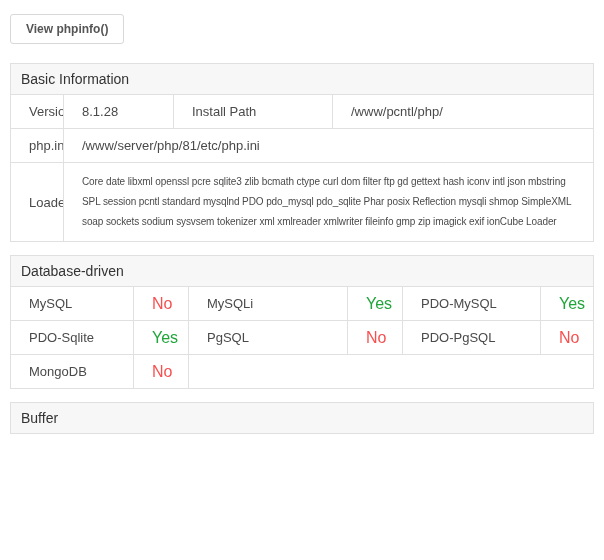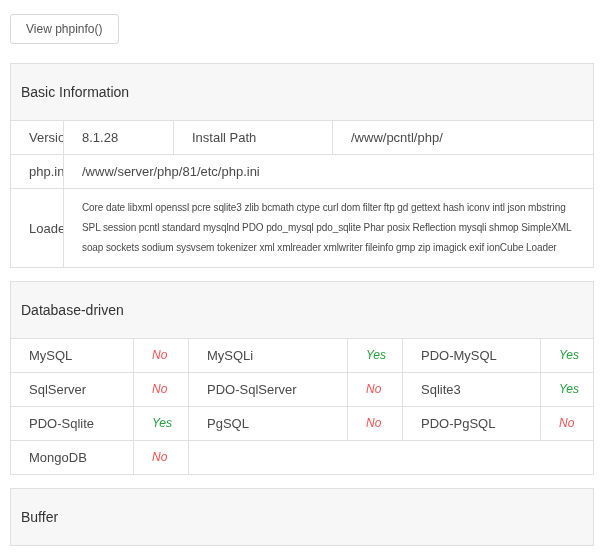--- a/index.html
+++ b/index.html
@@ -21,28 +21,29 @@
     display: inline-block;
     background: #fff;
     border: 1px solid #d8d8d8;
     border-radius: 3px;
     padding: 7px 15px;
     font-size: 12px;
     color: #555;
     line-height: 14px;
     cursor: pointer;
     margin-bottom: 19px;
+    font-weight: bold;
   }
   .panel {
     margin-bottom: 13px;
   }
   .panel-header {
     background: #f7f7f7;
     border: 1px solid #e0e0e0;
-    padding: 20px 10px;
+    padding: 7px 10px;
     font-size: 14px;
     line-height: 16px;
     color: #333;
   }
   table.grid {
     width: 100%;
     border-collapse: collapse;
     table-layout: fixed;
     margin-top: -1px;
     font-size: 13px;
@@ -55,21 +56,21 @@
     vertical-align: middle;
     overflow: hidden;
     white-space: nowrap;
   }
   td.wrap {
     white-space: normal !important;
     line-height: 20px !important;
     font-size: 10px;
     letter-spacing: -0.1px;
   }
-  td.status { font-size: 12px; font-style: italic; }
+  td.status { font-size: 16px; }
 </style>
 </head>
 <body>
 
 <div class="page">
 
   <button class="btn-default">View phpinfo()</button>
 
   
   <div class="panel">
@@ -115,28 +116,20 @@
       <tbody>
           <tr>
         <td>MySQL</td>
         <td class="status" style="color: rgb(248, 80, 80);">No</td>
         <td>MySQLi</td>
         <td class="status" style="color: rgb(32, 165, 58);">Yes</td>
         <td>PDO-MySQL</td>
         <td class="status" style="color: rgb(32, 165, 58);">Yes</td>
       </tr>
       <tr>
-        <td>SqlServer</td>
-        <td class="status" style="color: rgb(248, 80, 80);">No</td>
-        <td>PDO-SqlServer</td>
-        <td class="status" style="color: rgb(248, 80, 80);">No</td>
-        <td>Sqlite3</td>
-        <td class="status" style="color: rgb(32, 165, 58);">Yes</td>
-      </tr>
-      <tr>
         <td>PDO-Sqlite</td>
         <td class="status" style="color: rgb(32, 165, 58);">Yes</td>
         <td>PgSQL</td>
         <td class="status" style="color: rgb(248, 80, 80);">No</td>
         <td>PDO-PgSQL</td>
         <td class="status" style="color: rgb(248, 80, 80);">No</td>
       </tr>
       <tr>
         <td>MongoDB</td>
         <td class="status" style="color: rgb(248, 80, 80);">No</td>

